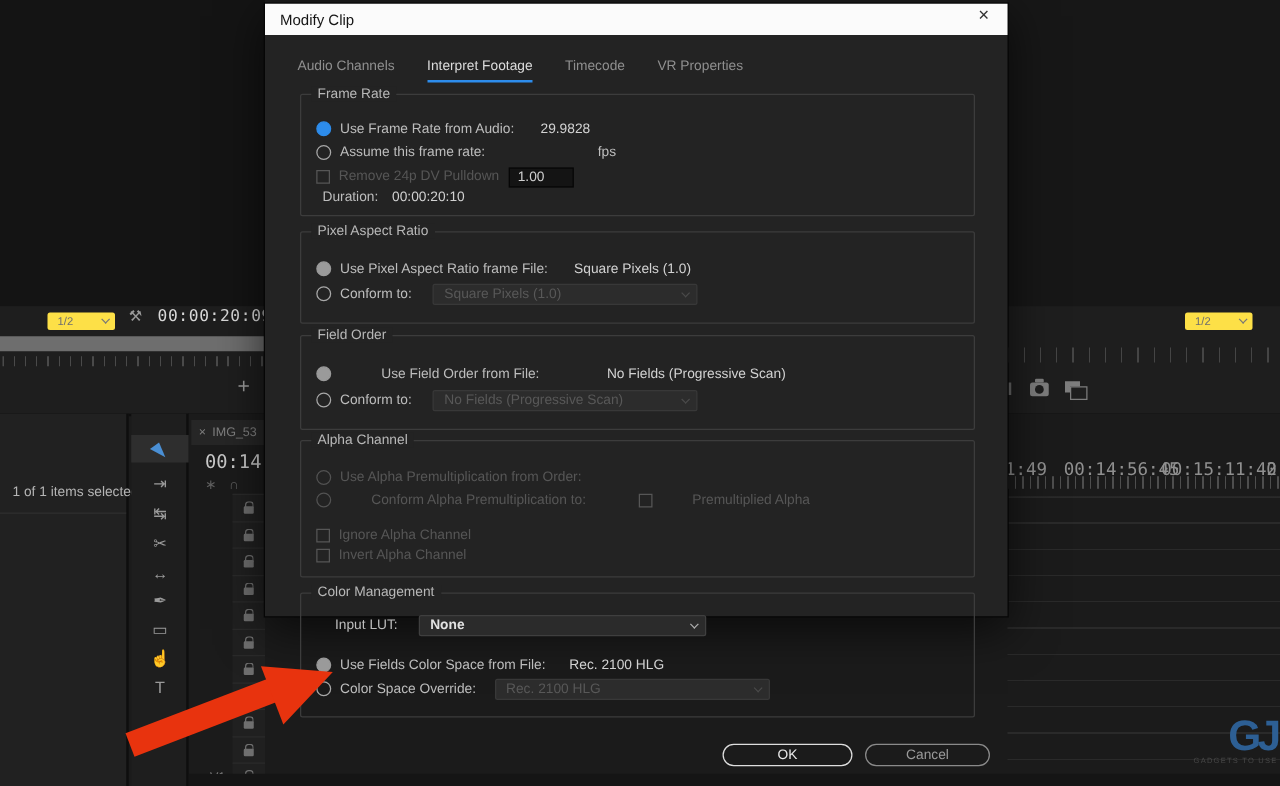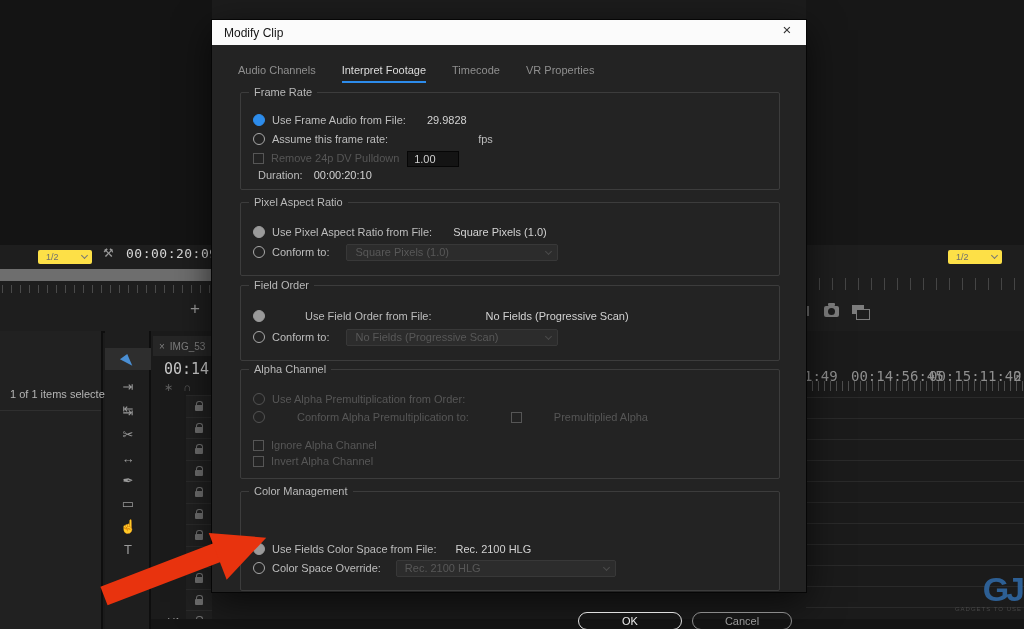--- a/index.html
+++ b/index.html
@@ -61,21 +61,21 @@
   .lanes { position:absolute; left:655px; top:66px; width:218px; height:232px;
            background-image:repeating-linear-gradient(180deg, #2a2a2a 0 1px, transparent 1px 21px); }
   .tl-bottom-strip { position:absolute; left:0; top:288px; width:873px; height:10px; background:#151515; }
 
   
   .watermark { position:absolute; left:952px; top:572px; width:70px; text-align:right; }
   .watermark .logo { font-size:34px; font-weight:800; color:#2d5f94; letter-spacing:-3px; line-height:34px; }
   .watermark .cap { font-size:6px; color:#474747; letter-spacing:1px; margin-top:0px; }
 
   
-  .dialog { position:absolute; left:212px; top:20px; width:594px; height:572px; background:#232323; z-index:5;
+  .dialog { position:absolute; left:212px; top:3px; width:594px; height:490px; background:#232323; z-index:5;
             box-shadow:0 0 0 1px #060606, 0 10px 35px rgba(0,0,0,.65); }
   .titlebar { position:absolute; left:0; top:0; width:100%; height:25px; background:#fbfbfb; display:flex; align-items:center; }
   .titlebar .t { color:#151515; font-size:12px; margin-left:12px; }
   .titlebar .x { position:absolute; right:10px; top:1px; color:#333; font-size:15px; width:18px; text-align:center; cursor:default; }
 
   .tabs { position:absolute; left:26px; top:44px; display:flex; gap:26px; font-size:11px; }
   .tab { color:#8f8f8f; padding-bottom:5px; }
   .tab.active { color:#dcdcdc; border-bottom:2px solid #2d8ceb; }
 
   .section { position:absolute; left:28px; width:540px; border:1px solid #3c3c3c; border-radius:2px; }
@@ -249,21 +249,21 @@
       <span class="tab">Audio Channels</span>
       <span class="tab active">Interpret Footage</span>
       <span class="tab">Timecode</span>
       <span class="tab">VR Properties</span>
     </div>
 
     <div class="section" style="top:72px; height:98px;">
       <span class="legend">Frame Rate</span>
       <div class="row" style="top:20px;">
         <span class="radio blue"></span>
-        <span>Use Frame Audio from File:</span>
+        <span>Use Frame Rate from Audio:</span>
         <span class="val" style="margin-left:14px;">29.9828</span>
       </div>
       <div class="row" style="top:39px;">
         <span class="radio"></span>
         <span>Assume this frame rate:</span>
         <span class="textfield" style="margin-left:12px;">1.00</span>
         <span style="margin-left:12px;">fps</span>
       </div>
       <div class="row dis" style="top:58px;">
         <span class="checkbox"></span>
@@ -272,21 +272,21 @@
       <div class="row" style="top:75px; left:17px;">
         <span>Duration:</span>
         <span class="val" style="margin-left:4px;">00:00:20:10</span>
       </div>
     </div>
 
     <div class="section" style="top:182px; height:74px;">
       <span class="legend">Pixel Aspect Ratio</span>
       <div class="row" style="top:22px;">
         <span class="radio gray"></span>
-        <span>Use Pixel Aspect Ratio from File:</span>
+        <span>Use Pixel Aspect Ratio frame File:</span>
         <span class="val" style="margin-left:14px;">Square Pixels (1.0)</span>
       </div>
       <div class="row" style="top:42px;">
         <span class="radio"></span>
         <span>Conform to:</span>
         <span class="combo" style="margin-left:10px; width:212px;">
           <span>Square Pixels (1.0)</span>
           <span class="chev"></span>
         </span>
       </div>
@@ -326,20 +326,27 @@
         <span>Ignore Alpha Channel</span>
       </div>
       <div class="row dis" style="top:84px;">
         <span class="checkbox"></span>
         <span>Invert Alpha Channel</span>
       </div>
     </div>
 
     <div class="section" style="top:471px; height:100px;">
       <span class="legend">Color Management</span>
+      <div class="row" style="top:18px; left:27px;">
+        <span>Input LUT:</span>
+        <span class="combo enabled" style="margin-left:10px; width:230px;">
+          <span>None</span>
+          <span class="chev"></span>
+        </span>
+      </div>
       <div class="row" style="top:50px;">
         <span class="radio gray"></span>
         <span>Use Fields Color Space from File:</span>
         <span class="val" style="margin-left:12px;">Rec. 2100 HLG</span>
       </div>
       <div class="row" style="top:69px;">
         <span class="radio"></span>
         <span>Color Space Override:</span>
         <span class="combo" style="margin-left:8px; width:220px;">
           <span>Rec. 2100 HLG</span>

